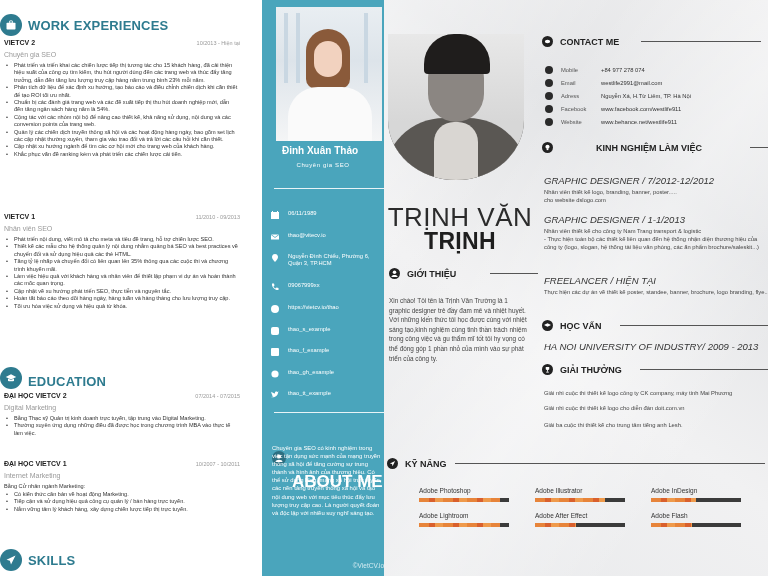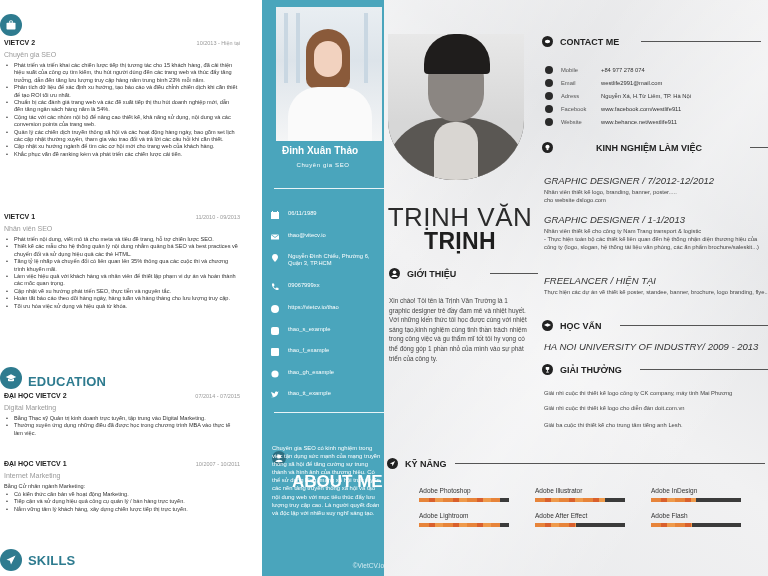--- a/index.html
+++ b/index.html
@@ -84,20 +84,21 @@
 
 <div id="cv-left">
 
   <div class="sec-head" style="position:absolute;left:4px;top:14px;">
     <div class="sec-icon">
       <svg viewBox="0 0 16 16">
           <rect x="2" y="5" width="12" height="9" rx="1"></rect>
           <rect x="6" y="2.5" width="4" height="3" rx="0.6" fill="none" stroke="#fff" stroke-width="1.2"></rect>
         </svg>
     </div>
+    <span class="sec-title">WORK EXPERIENCES</span>
   </div>
 
   <div class="job" style="position:absolute;left:2px;top:39px;width:250px;">
     <div class="job-row">
       <span class="job-org">VIETCV 2</span>
       <span class="job-date">10/2013 - Hiện tại</span>
     </div>
     <div class="job-role">Chuyên gia SEO</div>
     <ul class="bul">
       <li>Phát triển và triển khai các chiến lược tiếp thị tương tác cho 15 khách hàng, đã cải thiện hiệu suất của công cụ tìm kiếm, thu hút người dùng đến các trang web và thúc đẩy tăng trưởng, dẫn đến tăng lưu lượng truy cập hàng năm trung bình 23% mỗi năm.</li>

